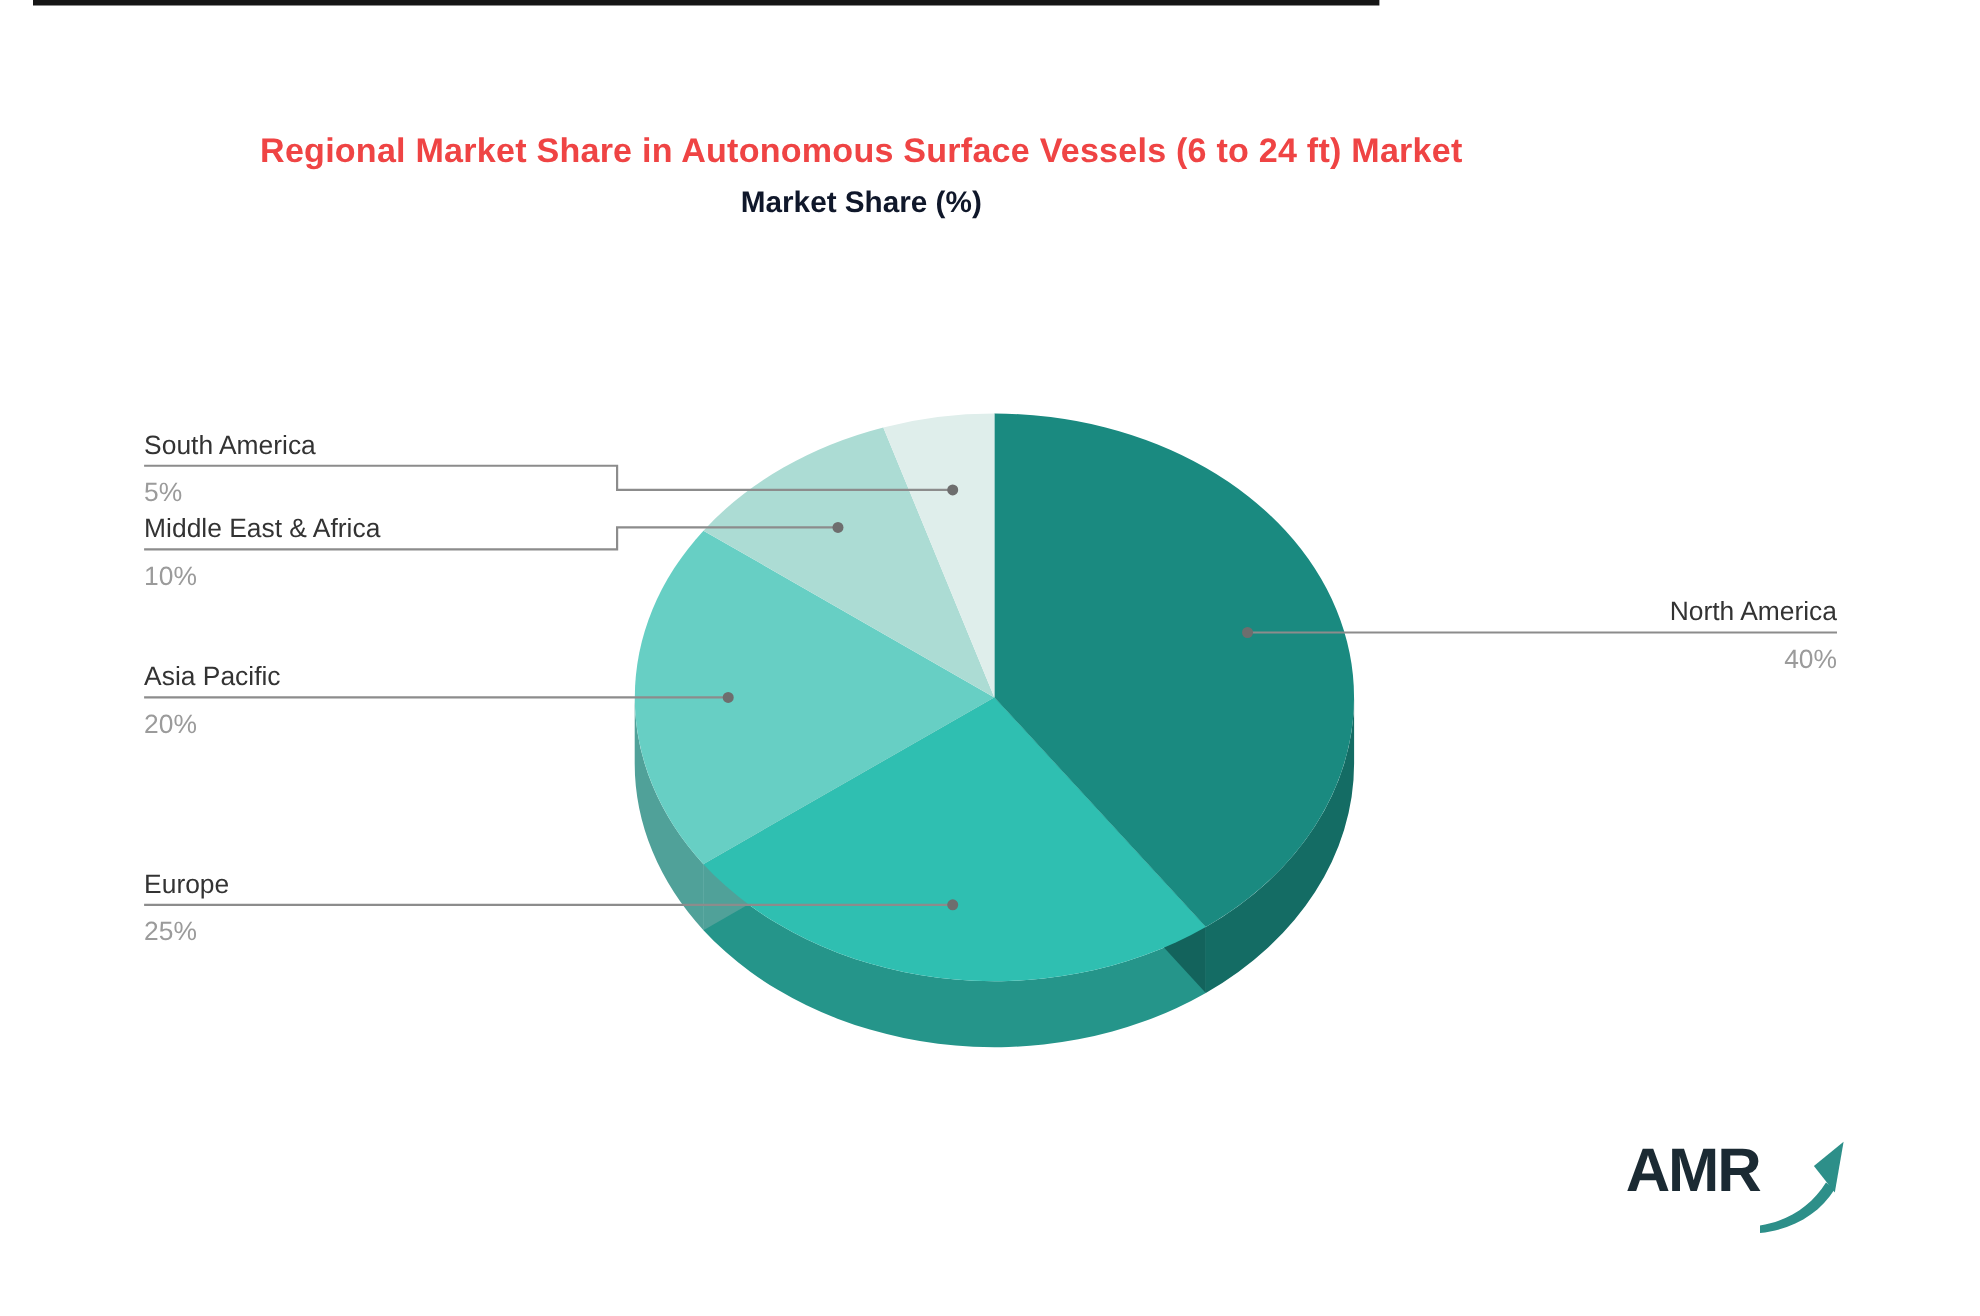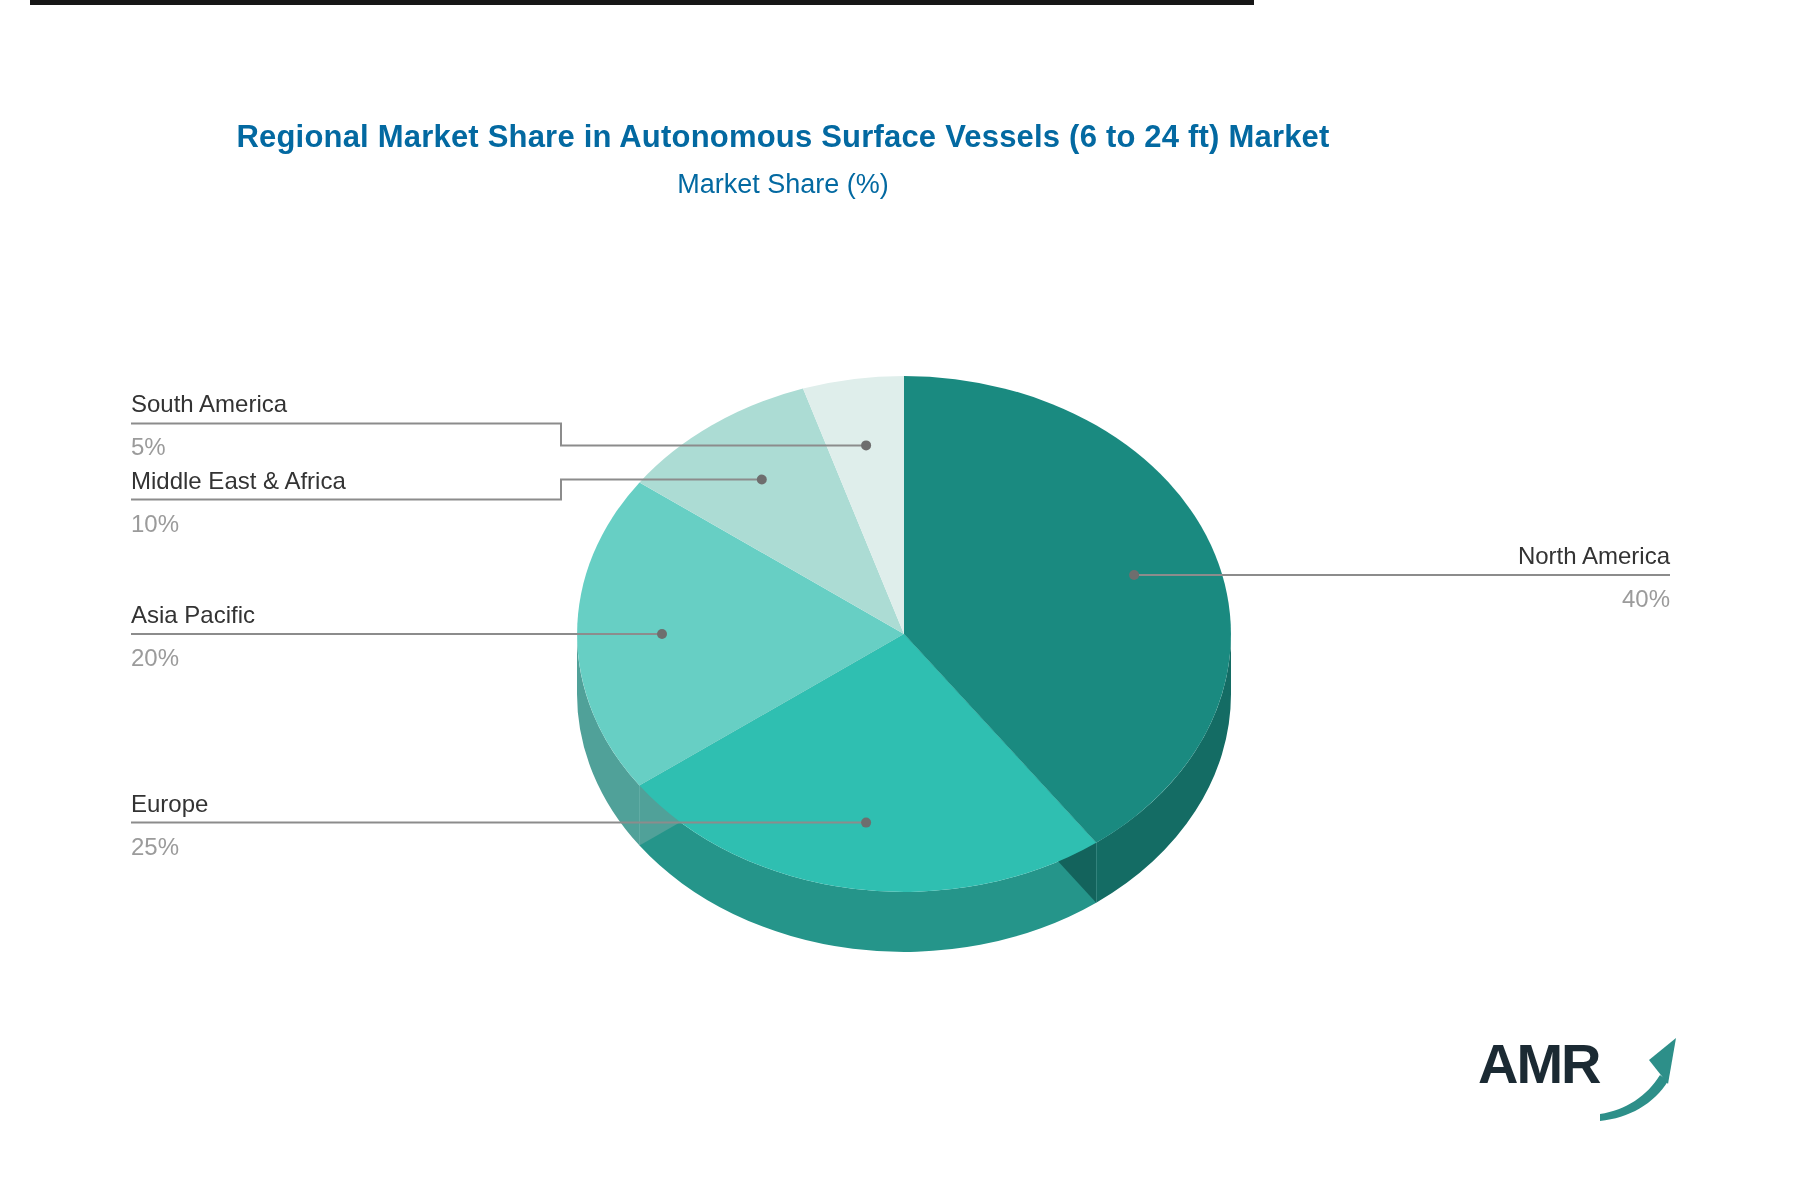--- a/index.html
+++ b/index.html
@@ -3,25 +3,25 @@
 <meta charset="utf-8">
 <style>
   html,body{margin:0;padding:0;background:#ffffff;}
   .canvas{
     position:relative;width:1800px;height:1196px;background:#ffffff;overflow:hidden;
     font-family:"Liberation Sans",sans-serif;
   }
   .topbar{position:absolute;left:30px;top:0;width:1224px;height:5px;background:#161616;}
   .title{
     position:absolute;left:783px;top:119px;transform:translateX(-50%);
-    white-space:nowrap;font-size:31px;font-weight:700;color:#0369a1;letter-spacing:.2px;
+    white-space:nowrap;font-size:31px;font-weight:700;color:#ef4444;letter-spacing:.2px;
   }
   .subtitle{
     position:absolute;left:783px;top:169px;transform:translateX(-50%);
-    white-space:nowrap;font-size:27px;font-weight:400;color:#0369a1;
+    white-space:nowrap;font-size:27px;font-weight:700;color:#0f172a;
   }
   #pie-svg{position:absolute;left:0;top:0;}
   .logo{
     position:absolute;left:1478px;top:1036px;width:220px;height:90px;
   }
   .logo .logo-text{
     position:absolute;left:0;top:0;font-size:56px;font-weight:700;letter-spacing:-2px;
     color:#1b2a33;line-height:1;
   }
   .logo svg{position:absolute;left:122px;top:-4px;}

